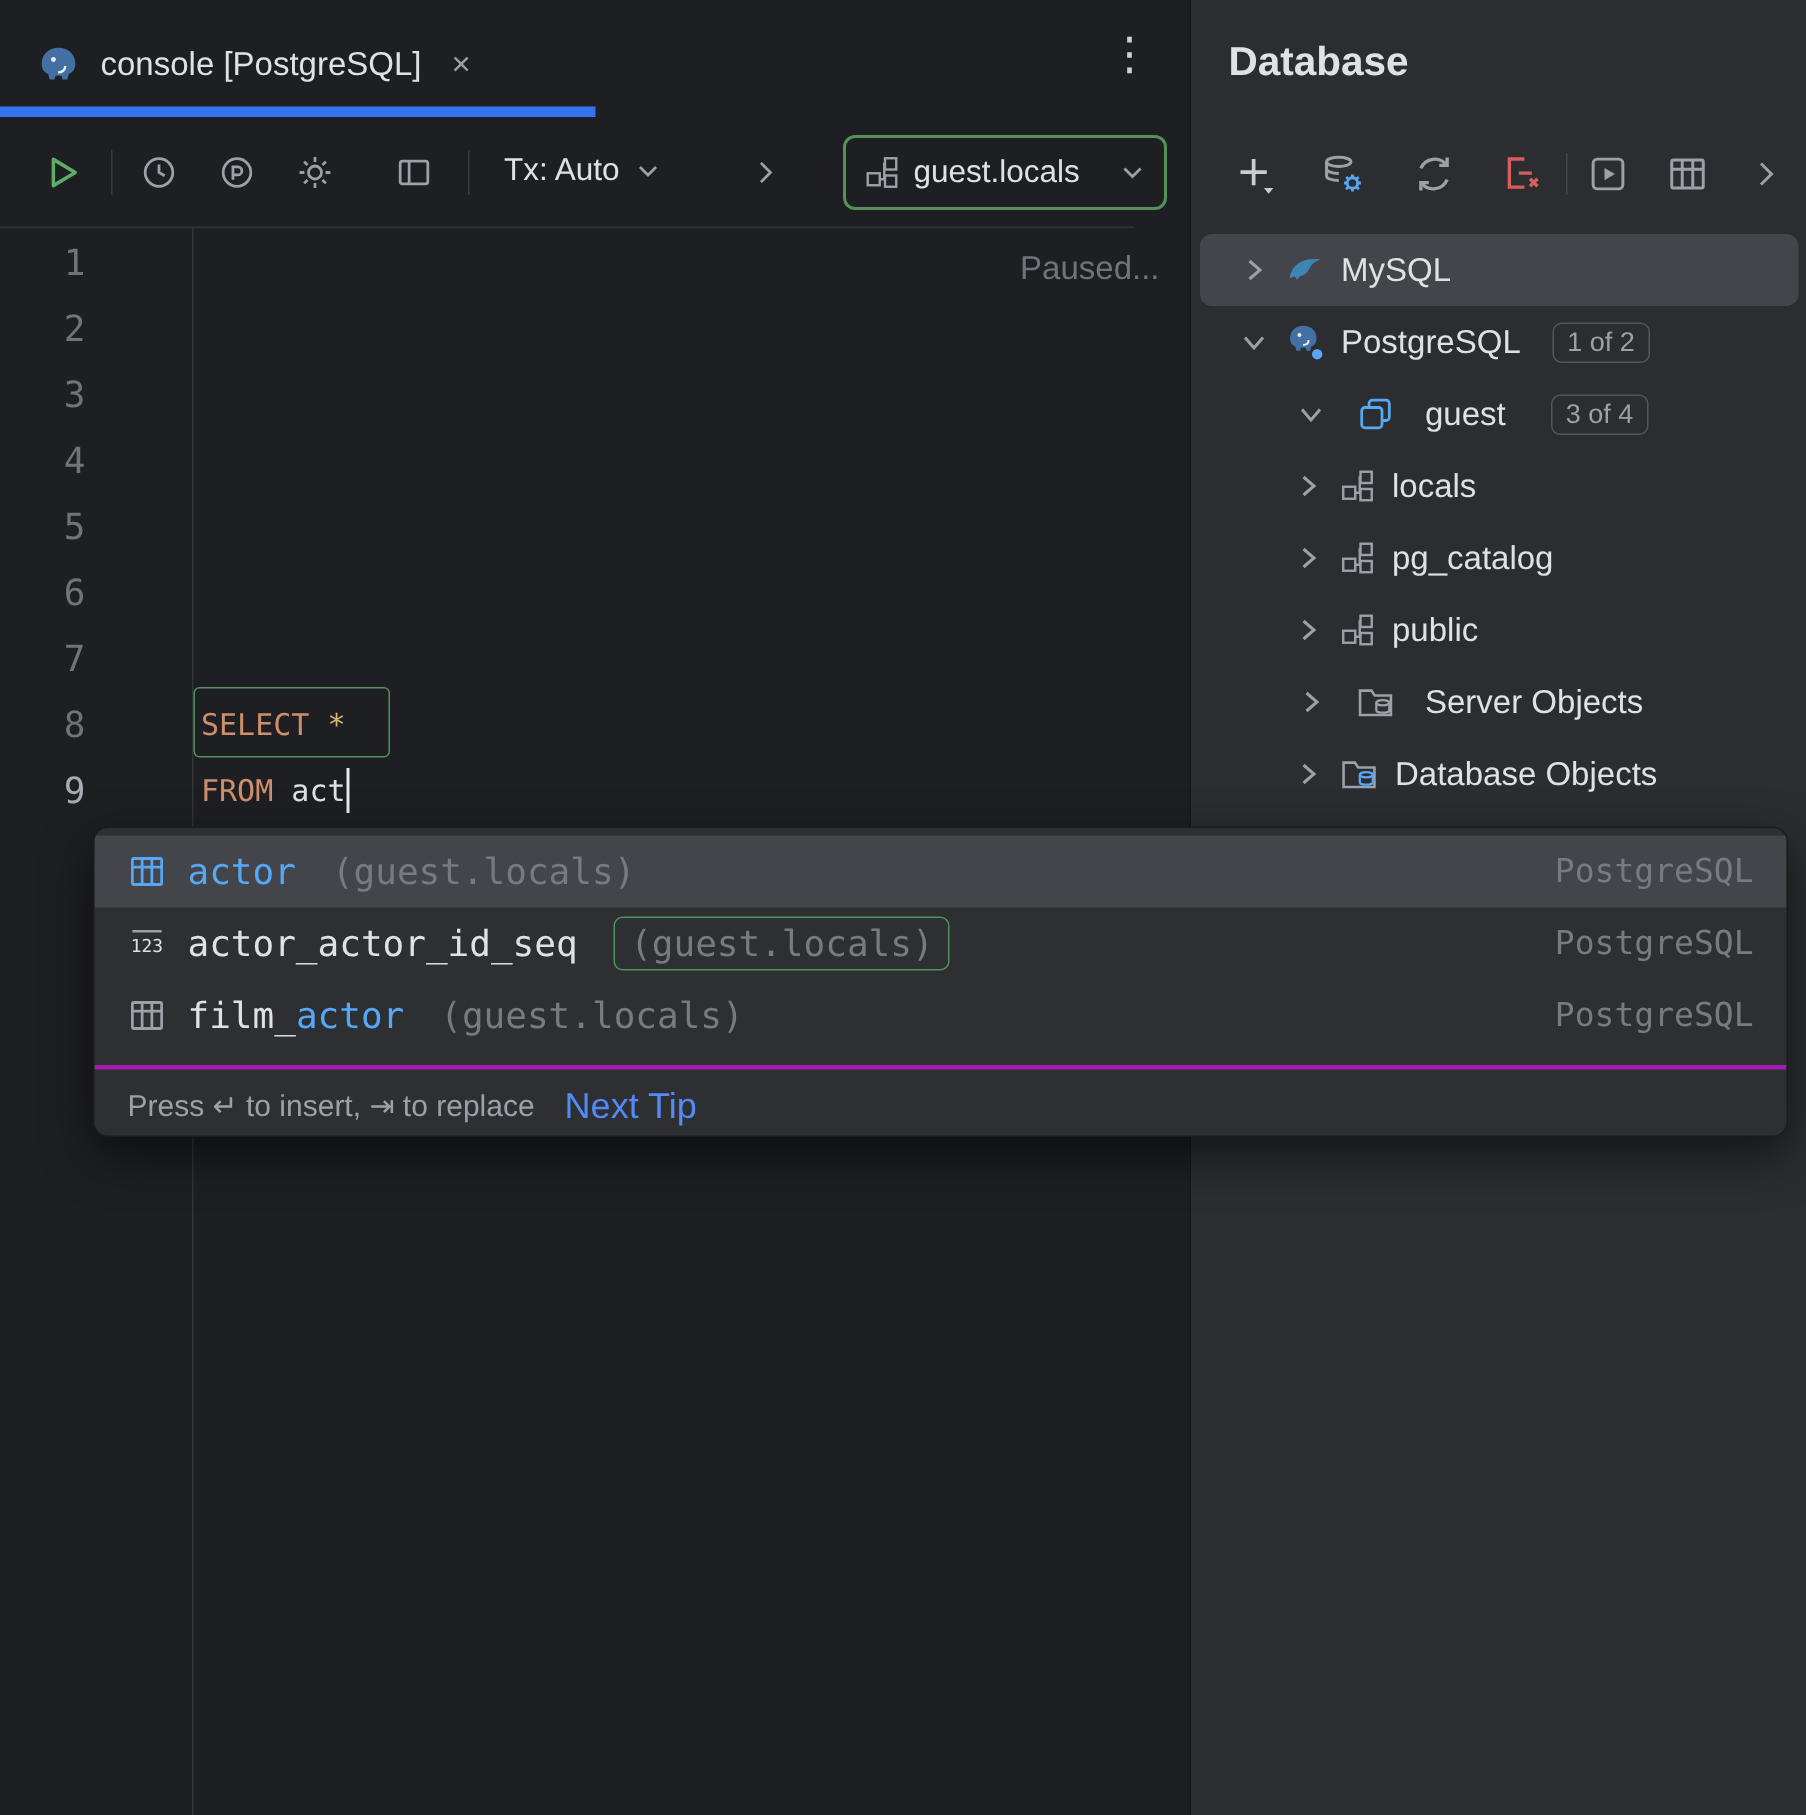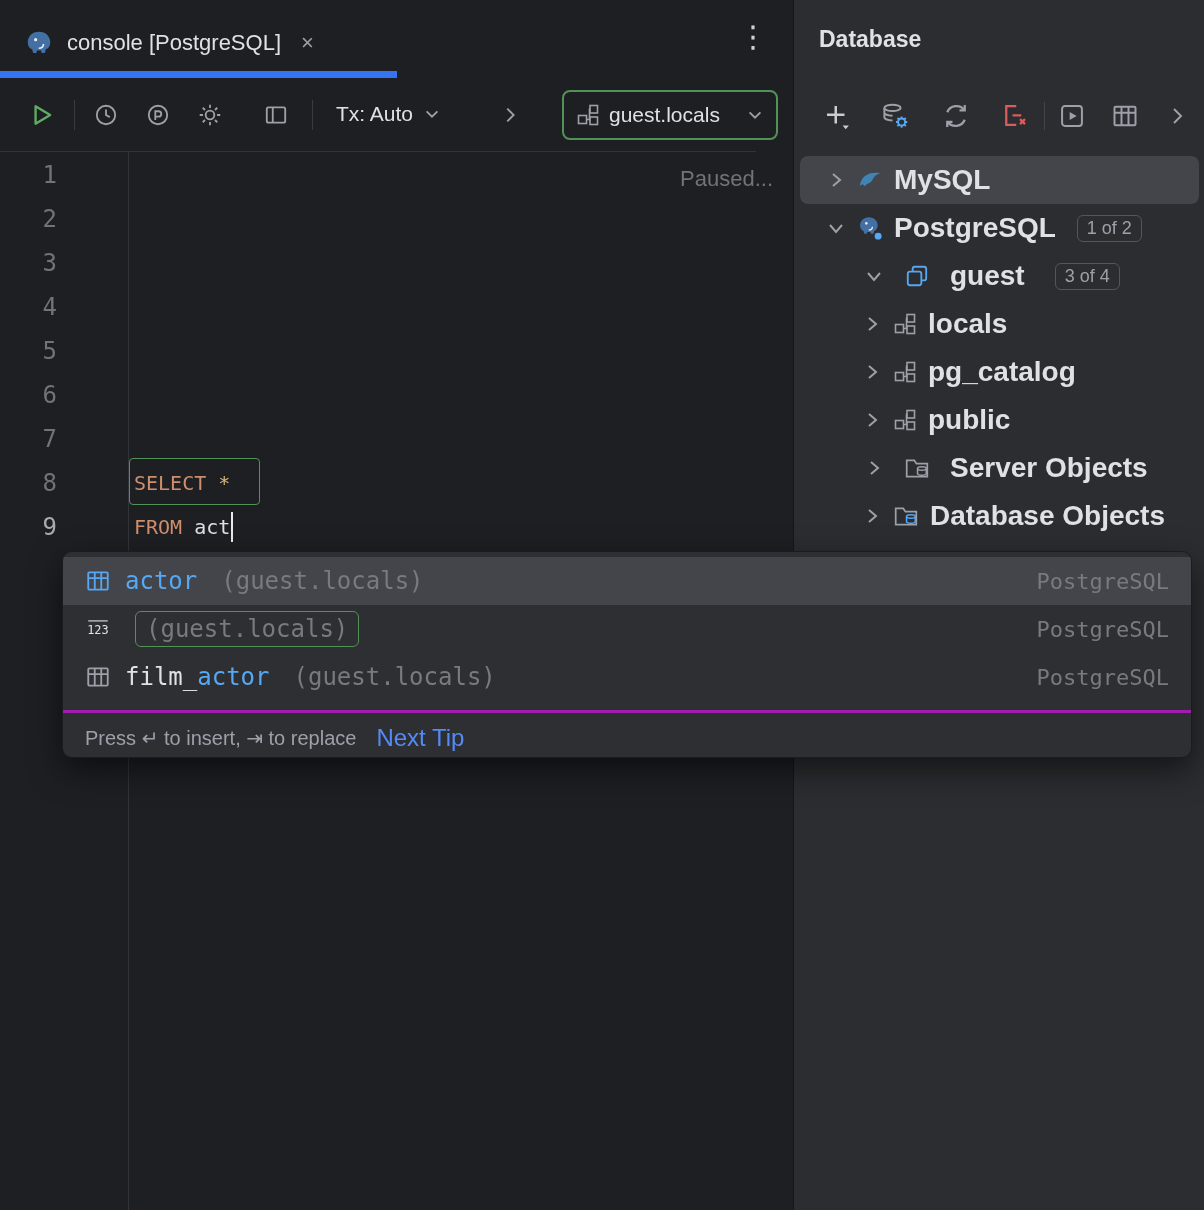--- a/index.html
+++ b/index.html
@@ -62,29 +62,29 @@
   .c-ctx-box { border:1px solid #549159; border-radius:6px; padding:3px 10px; margin-left:10px; color:#787a80; }
   .c-src { margin-left:auto; color:#787a80; font-size:22px; }
   .popup-footer { margin-top:9px; border-top:3px solid #a21caf; height:52px;
     display:flex; align-items:center; padding:0 22px; }
   .hint { font-size:20px; color:#9da0a8; }
   .next-tip { font-size:24px; color:#548af7; margin-left:20px; cursor:pointer; }
 
   
   .db-pane { position:absolute; left:793px; top:0; width:411px; height:1210px;
     background:#2b2d30; border-left:1px solid #151619; }
-  .db-title { position:absolute; left:25px; top:26px; font-size:23px; font-weight:bold; color:#dfe1e5; }
+  .db-title { position:absolute; left:25px; top:26px; font-size:27px; font-weight:bold; color:#dfe1e5; }
   .db-toolbar { position:absolute; left:0; top:96px; width:411px; height:42px; }
   .dbtn { position:absolute; top:4px; width:32px; height:32px; display:flex; align-items:center; justify-content:center; cursor:pointer; }
   .db-tb-divider { position:absolute; left:250px; top:6px; width:1px; height:28px; background:#43454a; }
 
   .tree { position:absolute; left:0; top:156px; width:411px; }
   .t-row { height:48px; display:flex; align-items:center; gap:11px; cursor:pointer; }
   .t-row.selected { background:#43454a; border-radius:8px; margin:0 6px; }
-  .t-label { font-size:28px; color:#dfe1e5; white-space:nowrap;font-weight:bold; }
+  .t-label { font-size:22px; color:#dfe1e5; white-space:nowrap; }
   .t-badge { margin-left:10px; padding:2px 9px; border:1px solid #53565c; border-radius:6px;
     font-size:18px; color:#9da0a8; white-space:nowrap; }
   .lvl0 { padding-left:32px; } .t-row.selected.lvl0 { padding-left:26px; }
   .lvl1 { padding-left:70px;gap:20px; }
   .lvl2 { padding-left:68px; }
   .chev { flex:0 0 auto; display:flex; }
   svg { display:block; }
 </style>
 </head>
 <body>
@@ -436,20 +436,21 @@
       <span class="c-src">PostgreSQL</span>
     </div>
 
     <div class="c-row">
       <span>
           <svg width="26" height="26" viewBox="0 0 24 24">
             <path d="M3 4.5h18" stroke="#9da0a8" stroke-width="1.6"></path>
             <text x="2" y="17" font-size="11" fill="#dfe1e5" font-family="DejaVu Sans Mono, monospace">123</text>
           </svg>
         </span>
+      <span class="c-name-plain">actor_actor_id_seq</span>
       <span class="c-ctx-box">(guest.locals)</span>
       <span class="c-src">PostgreSQL</span>
     </div>
 
     <div class="c-row">
       <span>
           <svg width="26" height="26" viewBox="0 0 24 24">
             <g fill="none" stroke="#9da0a8" stroke-width="1.7">
               <rect x="3" y="4" width="18" height="16" rx="1"></rect>
               <path d="M3 9.3h18M9 4v16M15 4v16"></path>

